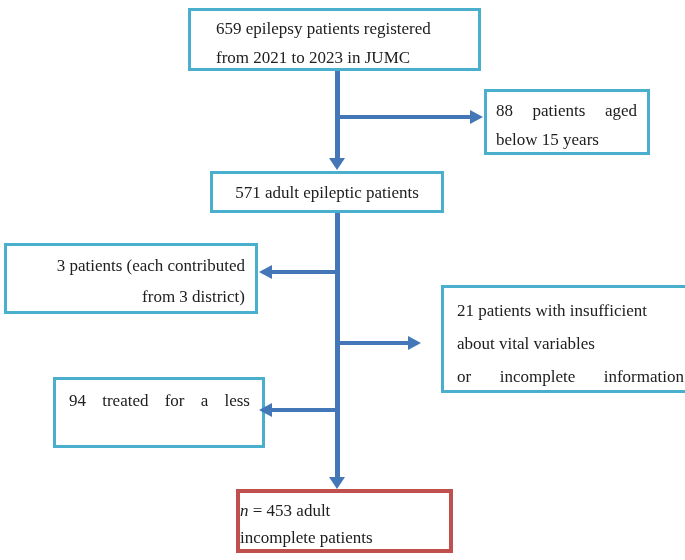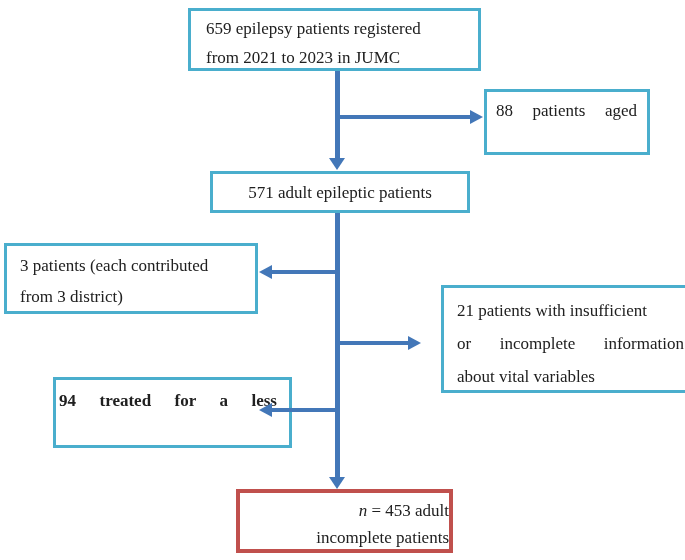--- a/index.html
+++ b/index.html
@@ -15,65 +15,66 @@
     font-family:"Liberation Serif","DejaVu Serif",serif;
     color:var(--text);font-size:17px;overflow:hidden;
   }
   .box{
     position:absolute;background:#fff;border:3px solid var(--box-border);
     box-sizing:border-box;
   }
   .box .ln{white-space:nowrap;}
   .ln.just{white-space:normal;text-align:justify;text-align-last:justify;}
   .final{
-    border:4px solid var(--final-border);text-align:right;
+    border:4px solid var(--final-border);text-align:left;
   }
   .vline,.hline{position:absolute;background:var(--arrow);}
   .ah{position:absolute;width:0;height:0;}
   .ah.down{border-left:8px solid transparent;border-right:8px solid transparent;border-top:12px solid var(--arrow);}
   .ah.right{border-top:7px solid transparent;border-bottom:7px solid transparent;border-left:13px solid var(--arrow);}
   .ah.left{border-top:7px solid transparent;border-bottom:7px solid transparent;border-right:13px solid var(--arrow);}
   .it{font-style:italic;}
 
   
-  #b-registered{left:188px;top:8px;width:293px;height:63px;padding:3px 8px 0 15px;line-height:29px;}
+  #b-registered{left:188px;top:8px;width:293px;height:63px;padding:3px 8px 0 25px;line-height:29px;}
   #b-under15{left:484px;top:89px;width:166px;height:66px;padding:4px 10px 0 9px;line-height:29px;}
-  #b-adult{left:210px;top:171px;width:260px;height:42px;text-align:center;line-height:37px;}
-  #b-district{left:4px;top:243px;width:254px;height:71px;padding:4px 10px 0 13px;line-height:31px;}
+  #b-adult{left:210px;top:171px;width:234px;height:42px;text-align:center;line-height:37px;}
+  #b-district{left:4px;top:243px;width:254px;height:71px;padding:4px 10px 0 13px;line-height:31px;text-align:right;}
   #b-incomplete{left:441px;top:285px;width:258px;height:108px;padding:6px 12px 0 13px;line-height:33px;}
-  #b-shorttreat{left:53px;top:377px;width:239px;height:71px;padding:5px 12px 0 3px;line-height:31px;font-weight:bold;}
+  #b-shorttreat{left:53px;top:377px;width:212px;height:71px;padding:5px 12px 0 13px;line-height:31px;}
   #b-final{left:236px;top:489px;width:217px;height:64px;padding-top:4px;line-height:27px;}
 </style>
 </head>
 <body>
 
 <div class="canvas">
 
   <div class="box" id="b-registered">
     <div class="ln">659 epilepsy patients registered</div>
     <div class="ln">from 2021 to 2023 in JUMC</div>
   </div>
 
   <div class="box" id="b-under15">
     <div class="ln just">88 patients aged</div>
+    <div class="ln">below 15 years</div>
   </div>
 
   <div class="box" id="b-adult">
     <div class="ln">571 adult epileptic patients</div>
   </div>
 
   <div class="box" id="b-district">
     <div class="ln">3 patients (each contributed</div>
     <div class="ln">from 3 district)</div>
   </div>
 
   <div class="box" id="b-incomplete">
     <div class="ln">21 patients with insufficient</div>
+    <div class="ln">about vital variables</div>
     <div class="ln just">or incomplete information</div>
-    <div class="ln">about vital variables</div>
   </div>
 
   <div class="box" id="b-shorttreat">
     <div class="ln just">94 treated for a less</div>
   </div>
 
   <div class="box final" id="b-final">
     <div class="ln"><span class="it">n</span><span> = 453 adult</span></div>
     <div class="ln">incomplete patients</div>
   </div>

